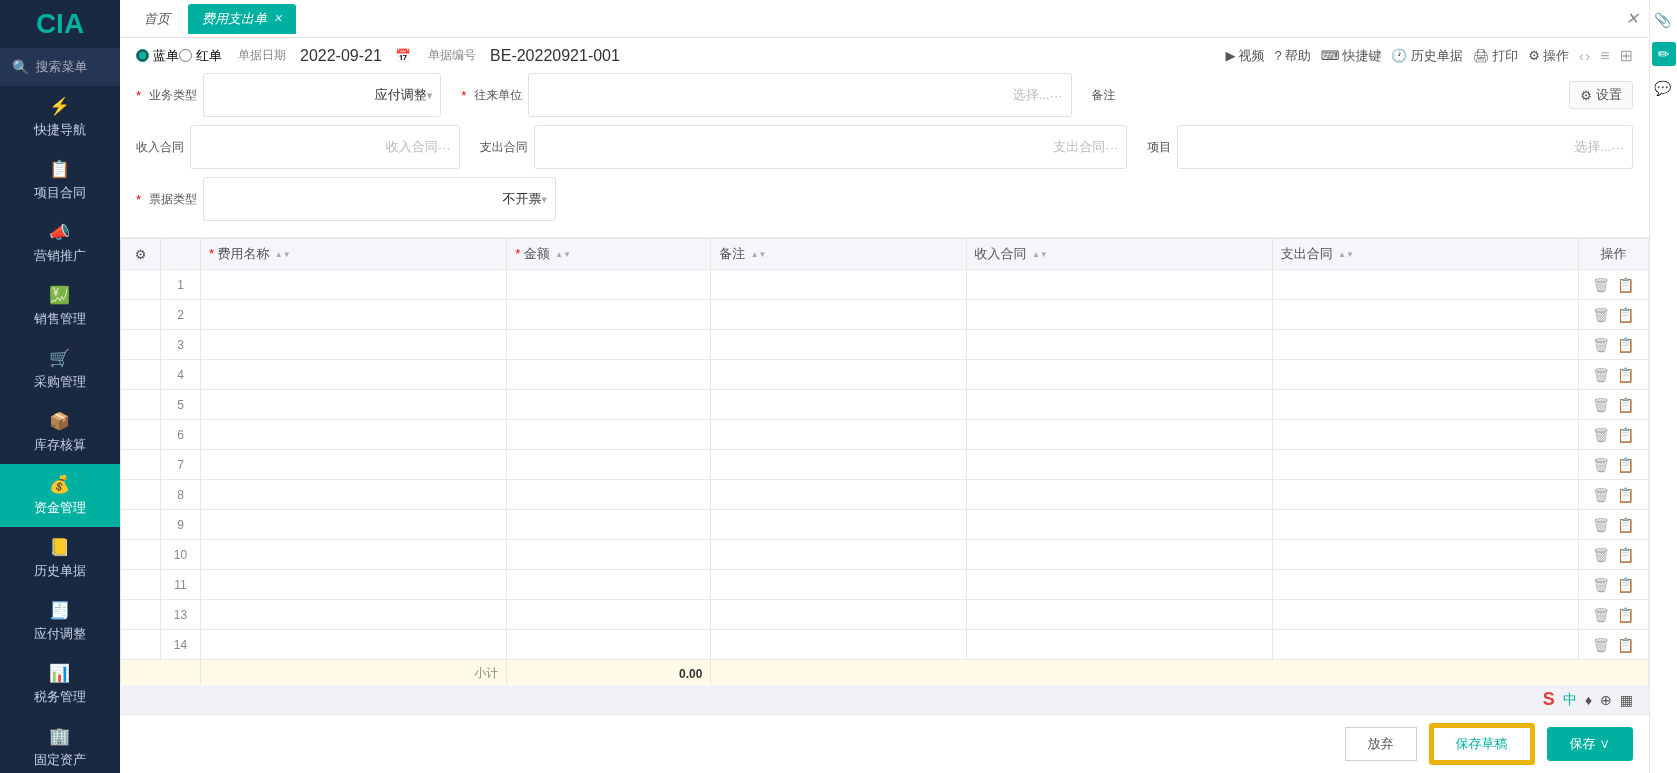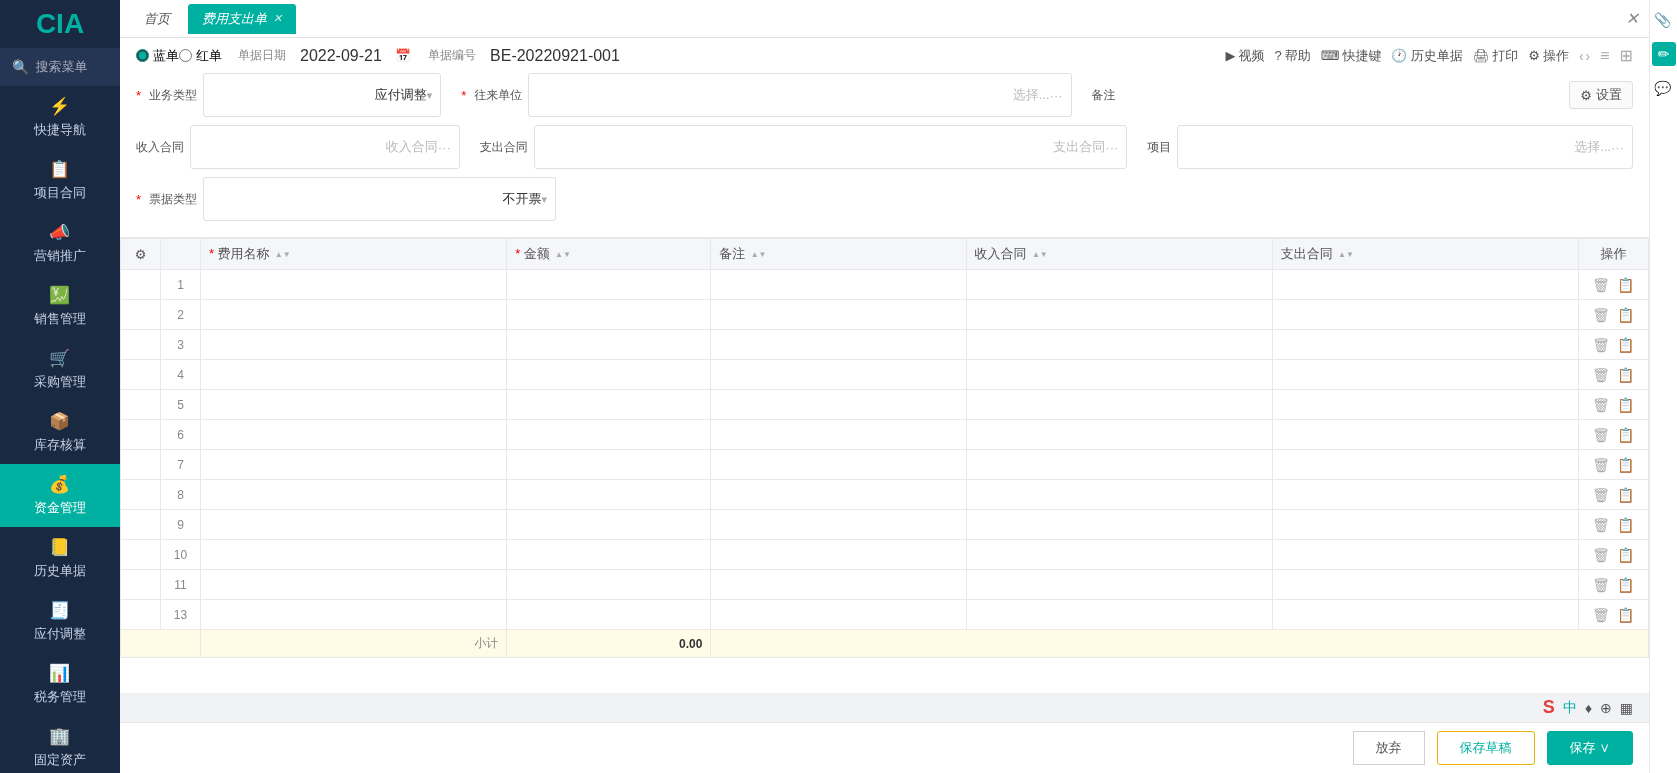--- a/index.html
+++ b/index.html
@@ -218,21 +218,21 @@
       padding: 7px 22px;
       border: 1px solid #d0d0d0;
       border-radius: 0;
       background: #fff;
       color: #555;
       cursor: pointer;
       font-size: 13px;
     }
     .btn-draft {
       padding: 7px 22px;
-      border: 1px solid #eab308;
+      border: 5px solid #eab308;
       border-radius: 3px;
       background: #fff;
       color: #00b0a0;
       cursor: pointer;
       font-size: 13px;
     }
     .btn-save {
       padding: 7px 22px;
       border: 1px solid #00b0a0;
       border-radius: 3px;
@@ -687,20 +687,33 @@
       <td></td>
       <td></td>
       <td></td>
       <td></td>
       <td></td>
       <td class="ops">
         <span class="op-btn">🗑</span>
         <span class="op-btn">📋</span>
       </td>
     </tr>
+          <tr>
+      <td></td>
+      <td class="row-num">14</td>
+      <td></td>
+      <td></td>
+      <td></td>
+      <td></td>
+      <td></td>
+      <td class="ops">
+        <span class="op-btn">🗑</span>
+        <span class="op-btn">📋</span>
+      </td>
+    </tr>
         </tbody>
       <tfoot>
         <tr>
           <td colspan="2"></td>
           <td class="subtotal-label">小计</td>
           <td class="subtotal-value">0.00</td>
           <td colspan="4"></td>
         </tr>
       </tfoot>
     </table>

